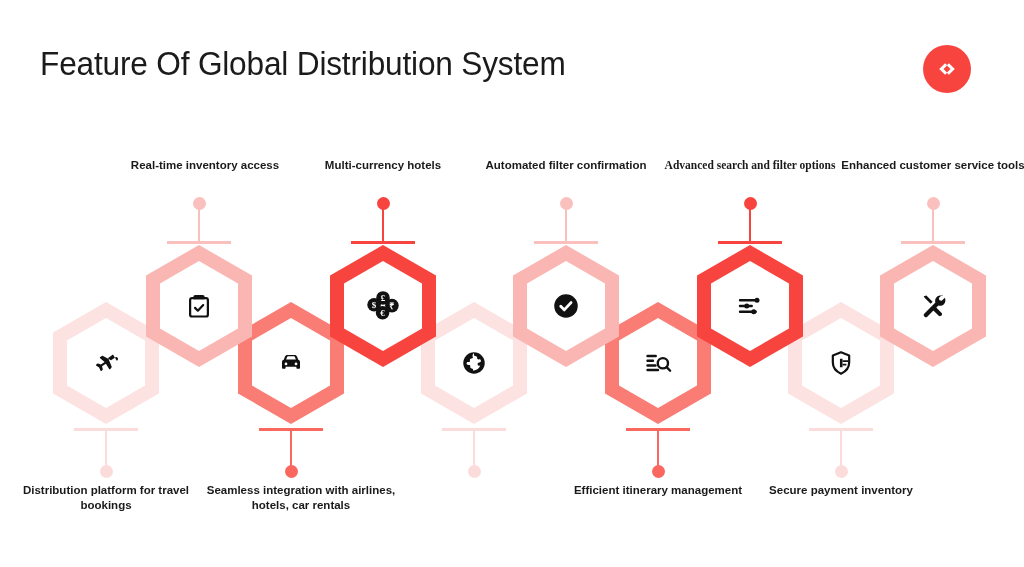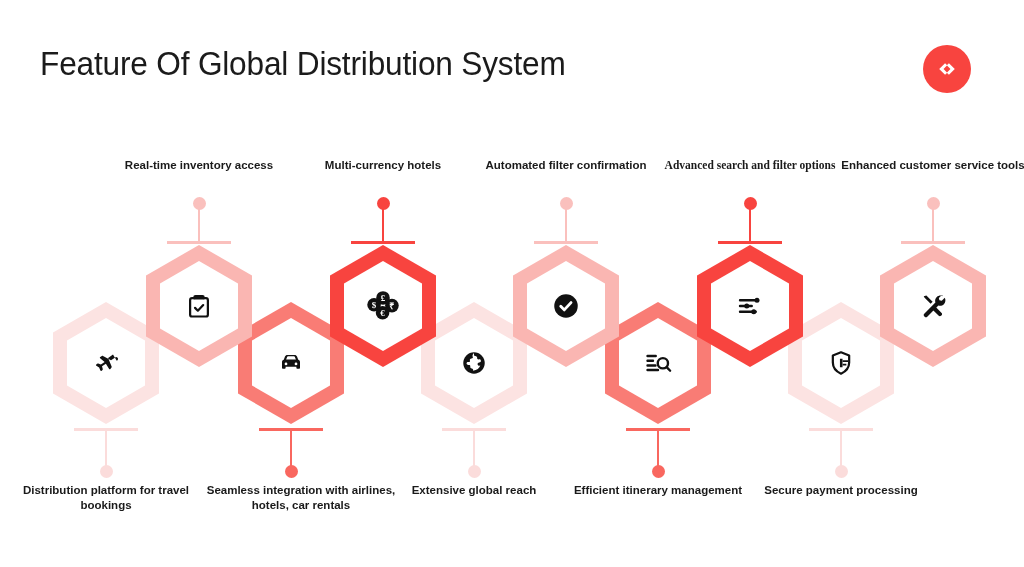--- a/index.html
+++ b/index.html
@@ -162,39 +162,38 @@
       <div class="bar" style="background: rgb(251, 220, 219);"></div>
       <div class="stem" style="background: rgb(251, 220, 219);"></div>
       <div class="dot" style="background: rgb(251, 220, 219);"></div>
     </div>
     <div class="label below" style="left: 6px; top: 483px;">Distribution platform for travel bookings</div>
     <div class="conn top" style="left: 199px; top: 197px;">
       <div class="bar" style="background: rgb(250, 192, 189);"></div>
       <div class="stem" style="background: rgb(250, 192, 189);"></div>
       <div class="dot" style="background: rgb(250, 192, 189);"></div>
     </div>
-    <div class="label above" style="left: 99px; top: 158px;">Real-time inventory access</div>
+    <div class="label above" style="left: 105px; top: 158px;">Real-time inventory access</div>
     <div class="conn bottom" style="left: 291px; top: 428px;">
       <div class="bar" style="background: rgb(249, 103, 95);"></div>
       <div class="stem" style="background: rgb(249, 103, 95);"></div>
       <div class="dot" style="background: rgb(249, 103, 95);"></div>
     </div>
     <div class="label below" style="left: 201px; top: 483px;">Seamless integration with airlines, hotels, car rentals</div>
     <div class="conn top" style="left: 383px; top: 197px;">
       <div class="bar" style="background: rgb(248, 68, 63);"></div>
       <div class="stem" style="background: rgb(248, 68, 63);"></div>
       <div class="dot" style="background: rgb(248, 68, 63);"></div>
     </div>
     <div class="label above" style="left: 283px; top: 158px;">Multi-currency hotels</div>
     <div class="conn bottom" style="left: 474px; top: 428px;">
       <div class="bar" style="background: rgb(251, 220, 219);"></div>
       <div class="stem" style="background: rgb(251, 220, 219);"></div>
       <div class="dot" style="background: rgb(251, 220, 219);"></div>
     </div>
-    <div class="label below" style="left: 374px; top: 483px;">Extensive global reach</div>
     <div class="conn top" style="left: 566px; top: 197px;">
       <div class="bar" style="background: rgb(250, 192, 189);"></div>
       <div class="stem" style="background: rgb(250, 192, 189);"></div>
       <div class="dot" style="background: rgb(250, 192, 189);"></div>
     </div>
     <div class="label above" style="left: 466px; top: 158px;">Automated filter confirmation</div>
     <div class="conn bottom" style="left: 658px; top: 428px;">
       <div class="bar" style="background: rgb(249, 103, 95);"></div>
       <div class="stem" style="background: rgb(249, 103, 95);"></div>
       <div class="dot" style="background: rgb(249, 103, 95);"></div>
@@ -204,21 +203,21 @@
       <div class="bar" style="background: rgb(248, 68, 63);"></div>
       <div class="stem" style="background: rgb(248, 68, 63);"></div>
       <div class="dot" style="background: rgb(248, 68, 63);"></div>
     </div>
     <div class="label above" style="left: 650px; top: 158px; font-family: Liberation Serif, serif;">Advanced search and filter options</div>
     <div class="conn bottom" style="left: 841px; top: 428px;">
       <div class="bar" style="background: rgb(251, 220, 219);"></div>
       <div class="stem" style="background: rgb(251, 220, 219);"></div>
       <div class="dot" style="background: rgb(251, 220, 219);"></div>
     </div>
-    <div class="label below" style="left: 741px; top: 483px;">Secure payment processing</div>
+    <div class="label below" style="left: 741px; top: 483px;">Secure payment inventory</div>
     <div class="conn top" style="left: 933px; top: 197px;">
       <div class="bar" style="background: rgb(250, 192, 189);"></div>
       <div class="stem" style="background: rgb(250, 192, 189);"></div>
       <div class="dot" style="background: rgb(250, 192, 189);"></div>
     </div>
     <div class="label above" style="left: 833px; top: 158px;">Enhanced customer service tools</div>
     <div class="node" style="left: 106px; top: 363px;">
       <div class="hex-outer" style="background: rgb(252, 227, 226);">
         <div class="hex-inner">
           <span class="hex-icon">

